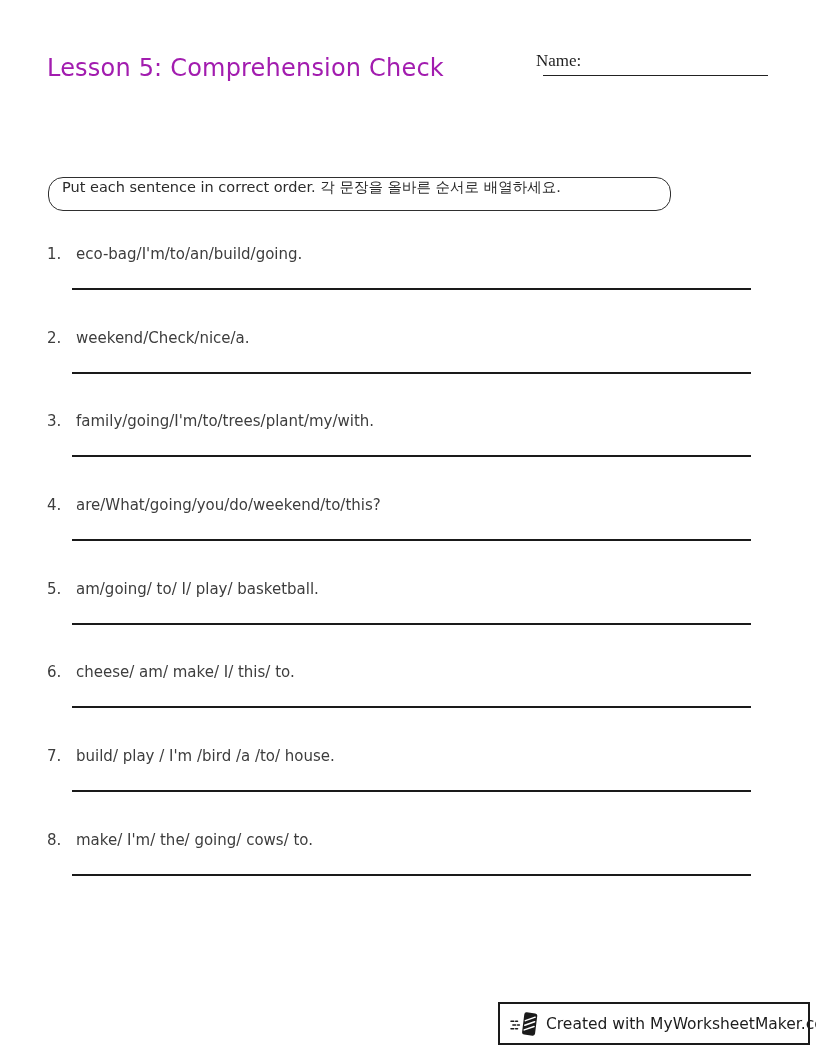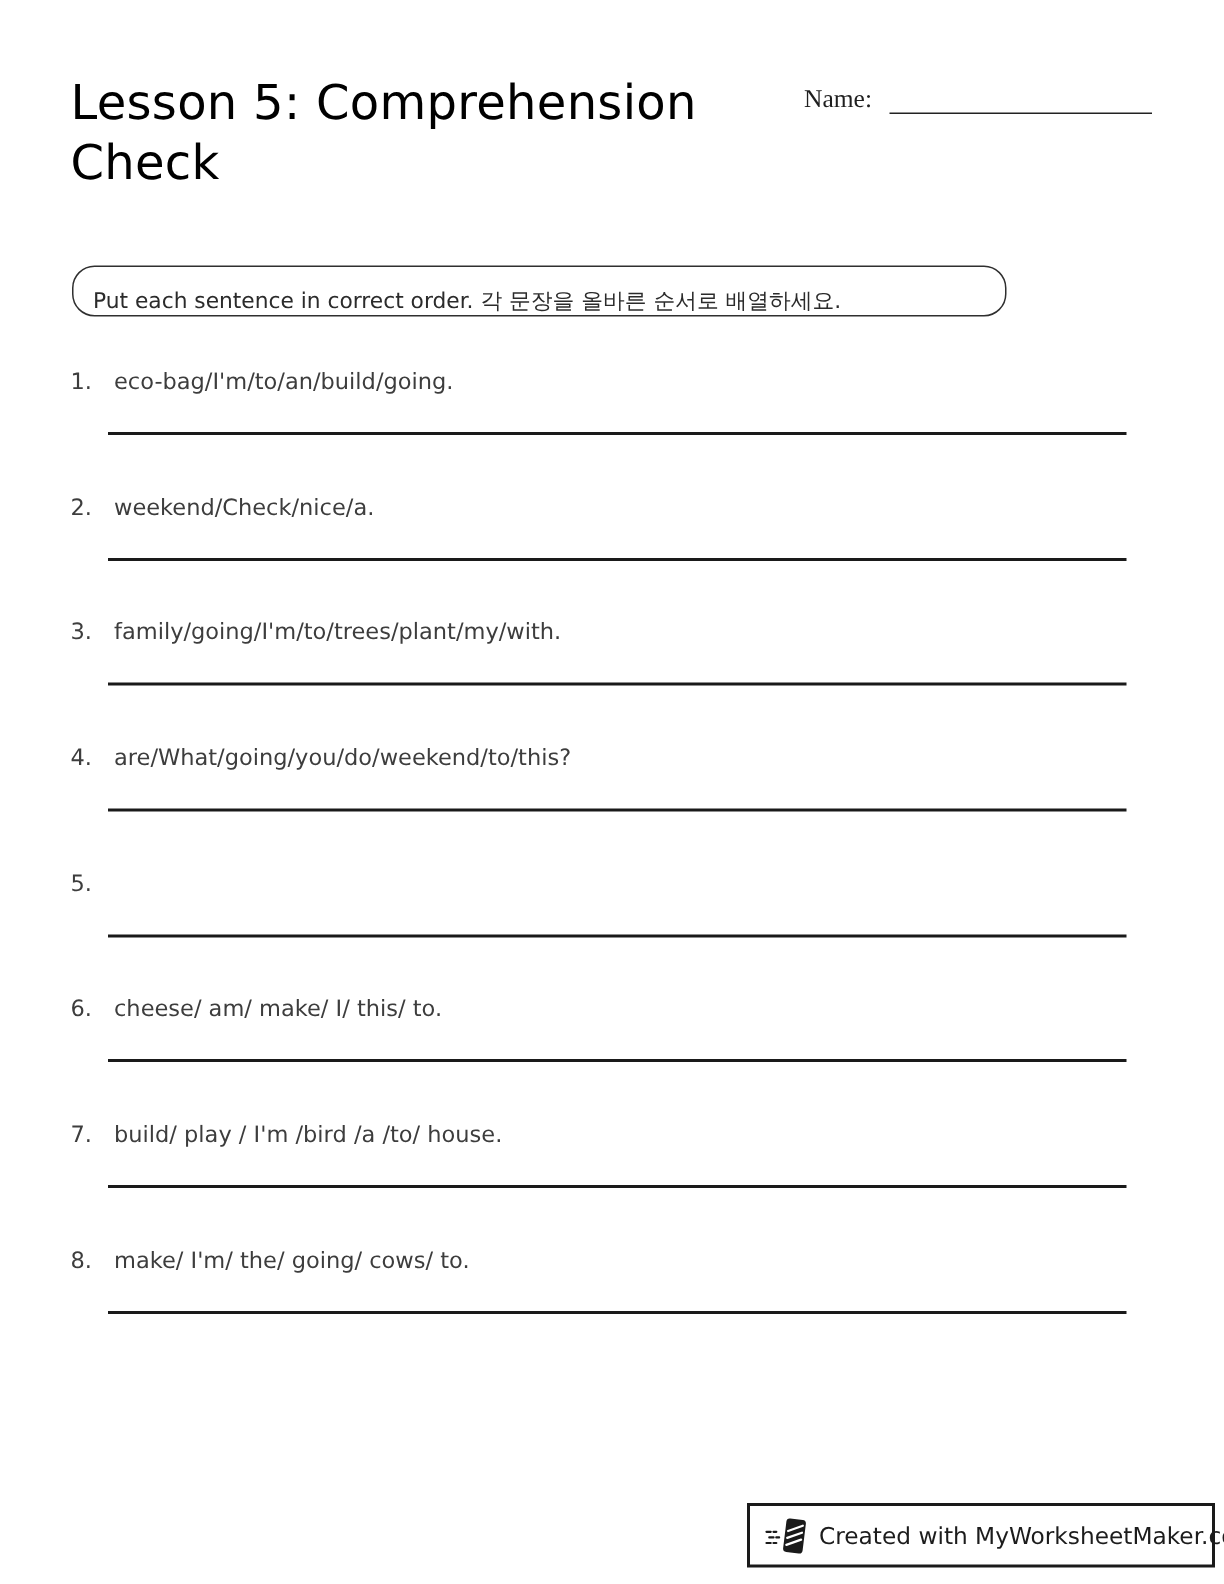--- a/index.html
+++ b/index.html
@@ -14,40 +14,40 @@
     font-family: "DejaVu Sans", "Liberation Sans", sans-serif;
     overflow: hidden;
   }
 
   
   .worksheet-title {
     position: absolute;
     left: 47px;
     top: 48px;
     width: 470px;
-    font-size: 32px;
+    font-size: 24px;
     line-height: 40px;
     font-weight: 400;
-    color: #000000;
+    color: #a21caf;
     letter-spacing: 0.2px;
   }
 
   .header-fields {
     position: absolute;
     left: 536px;
     top: 50px;
     width: 232px;
     font-family: "Liberation Serif", "DejaVu Serif", serif;
     color: #1f1f1f;
   }
   .field-row {
     display: flex;
-    align-items: flex-end;
     height: 27px;
     margin-bottom: 12px;
+    flex-direction: column;
   }
   .field-label {
     font-size: 17px;
     line-height: 22px;
     width: 50px;
     flex: 0 0 auto;
   }
   .field-line {
     flex: 1 1 auto;
     margin-left: 7px;
@@ -60,21 +60,21 @@
   .instruction-box {
     position: absolute;
     left: 48px;
     top: 177px;
     width: 623px;
     height: 34px;
     border: 1.5px solid #2f2f2f;
     border-radius: 15px;
     box-sizing: border-box;
     display: flex;
-    align-items: flex-end;
+    align-items: flex-start;
     padding-left: 13px;
   }
   .instruction-text {
     font-size: 14.5px;
     color: #2b2b2b;
   }
 
   
   .exercise-list {
     position: absolute;
@@ -180,20 +180,21 @@
     <div class="sentence">
       <span class="num">4.</span>
       <span class="sentence-text">are/What/going/you/do/weekend/to/this?</span>
     </div>
     <div class="answer-line"></div>
   </div>
 
   <div class="item">
     <div class="sentence">
       <span class="num">5.</span>
+      <span class="sentence-text">am/going/ to/ I/ play/ basketball.</span>
     </div>
     <div class="answer-line"></div>
   </div>
 
   <div class="item">
     <div class="sentence">
       <span class="num">6.</span>
       <span class="sentence-text">cheese/ am/ make/ I/ this/ to.</span>
     </div>
     <div class="answer-line"></div>

